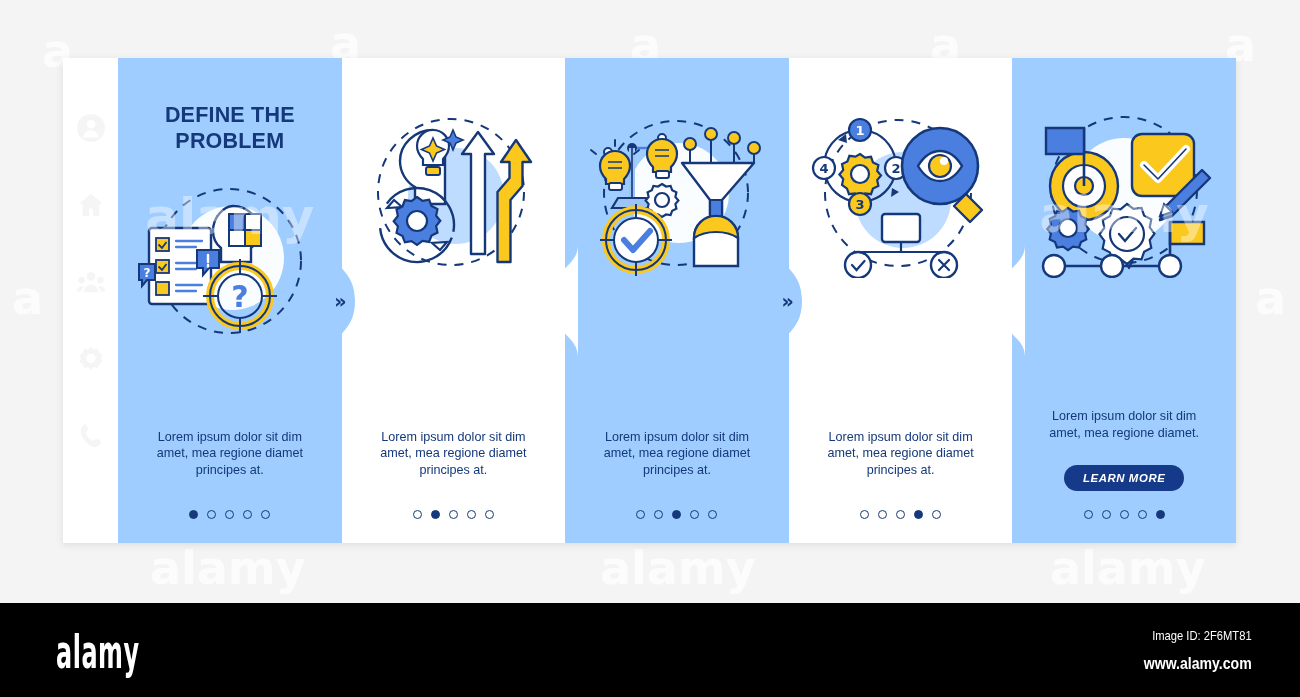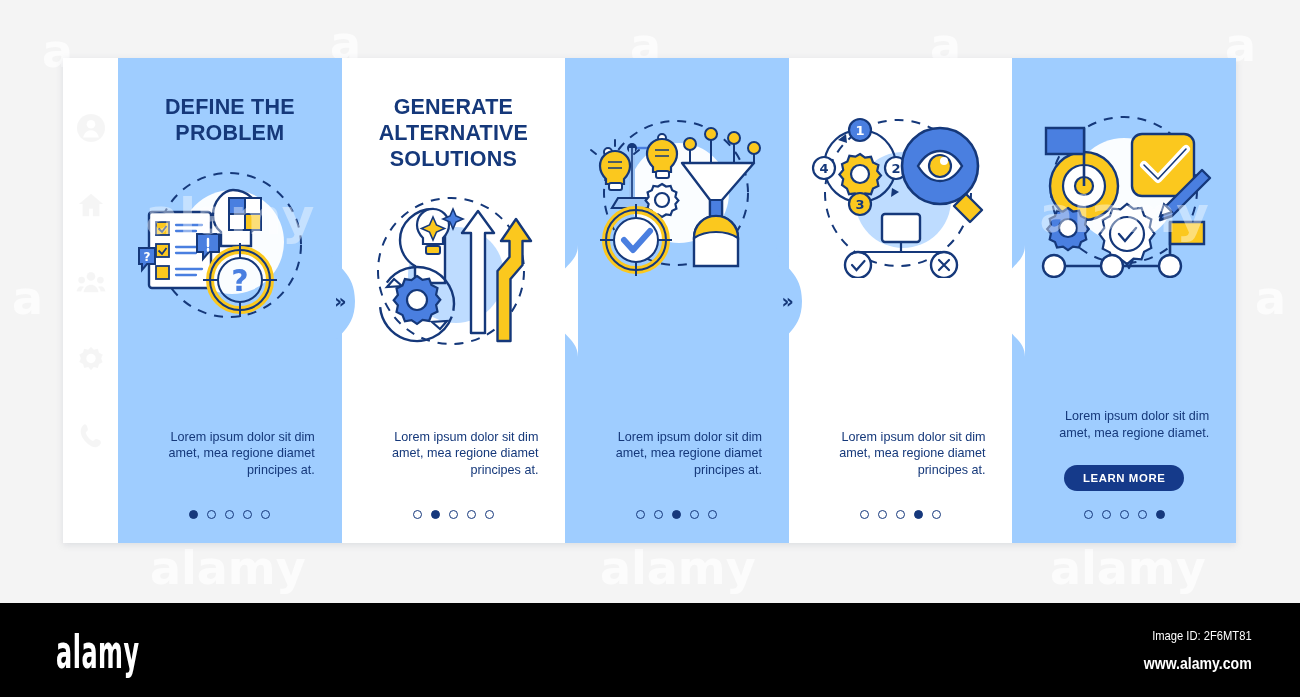--- a/index.html
+++ b/index.html
@@ -49,33 +49,33 @@
     width:26px;height:112px;pointer-events:none;z-index:3;
   }
   .notch svg{display:block;}
   .chev{
     position:absolute;top:50%;transform:translateY(-50%);
     z-index:4;color:#15387a;font-size:19px;font-weight:700;
     letter-spacing:-3px;line-height:1;font-family:"DejaVu Sans",sans-serif;
   }
   .ptitle{
     color:#15387a;font-weight:700;font-size:21.5px;line-height:1.22;
-    text-align:center;letter-spacing:.2px;margin:0;
+    text-align:center;letter-spacing:.2px;margin:8px;
     text-transform:uppercase;max-width:205px;
   }
   .illo{margin-top:14px;width:185px;height:170px;position:relative;}
   .illo svg{display:block;width:185px;height:170px;}
   .ptext{
     margin-top:auto;color:#15387a;font-size:12.6px;line-height:1.32;
-    text-align:right;max-width:170px;
+    text-align:center;max-width:170px;
   }
   .cta{
     margin-top:11px;background:#153a8a;color:#ffffff;border:none;
     border-radius:14px;padding:7px 19px;font-size:11.4px;font-weight:600;
-    letter-spacing:.6px;font-family:"Liberation Sans",sans-serif;cursor:pointer;
+    letter-spacing:.6px;font-family:"Liberation Sans",sans-serif;cursor:pointer;font-style:italic;
   }
   .dots{display:flex;gap:9px;margin:19px 0 24px 0;}
   .dot{width:9px;height:9px;border-radius:50%;box-sizing:border-box;
        border:1.6px solid #16387c;background:transparent;}
   .dot.on{background:#16387c;}
   
   .pw{
     position:absolute;left:50%;transform:translateX(-50%);
     font-family:"DejaVu Sans",sans-serif;font-weight:700;font-size:50px;
     color:#ffffff;opacity:.40;pointer-events:none;white-space:nowrap;z-index:2;
@@ -200,21 +200,20 @@
       </div>
       <div class="notch" style="right:-13px;">
         <svg width="26" height="112" viewBox="0 0 26 112">
             <path d="M0 0c0 22 26 22 26 56s-26 34-26 56z" fill="#9fcdff"></path>
           </svg>
       </div>
       <div class="chev" style="right:-2px;">»</div>
     </div>
 
     <div class="panel white">
-      <h2 class="ptitle">GENERATE ALTERNATIVE SOLUTIONS</h2>
       <div class="illo">
         <svg viewBox="0 0 185 170">
           <circle cx="95" cy="88" r="48" fill="#bedcff"></circle>
           <circle cx="90" cy="84" r="73" fill="none" stroke="#15387a" stroke-width="2" stroke-dasharray="9 8"></circle>
 
           <path d="M72 22c-18 0-33 14-33 31 0 11 6 21 15 26v17h30V35z" fill="#ffffff" stroke="#15387a" stroke-width="2.4"></path>
           <path d="M56 38c0-9 7-16 16-16s16 7 16 16c0 6-3 10-6 13v6H62v-6c-3-3-6-7-6-13z" fill="#ffffff" stroke="#15387a" stroke-width="2.2"></path>
           <rect x="65" y="59" width="14" height="8" rx="2" fill="#fbc81e" stroke="#15387a" stroke-width="2"></rect>
           <path d="M72 30l3.5 8 8 3.5-8 3.5-3.5 8-3.5-8-8-3.5 8-3.5z" fill="#fbc81e" stroke="#15387a" stroke-width="1.6"></path>
           <path d="M92 22l3 7 7 3-7 3-3 7-3-7-7-3 7-3z" fill="#4a7fe0" stroke="#15387a" stroke-width="1.6"></path>

